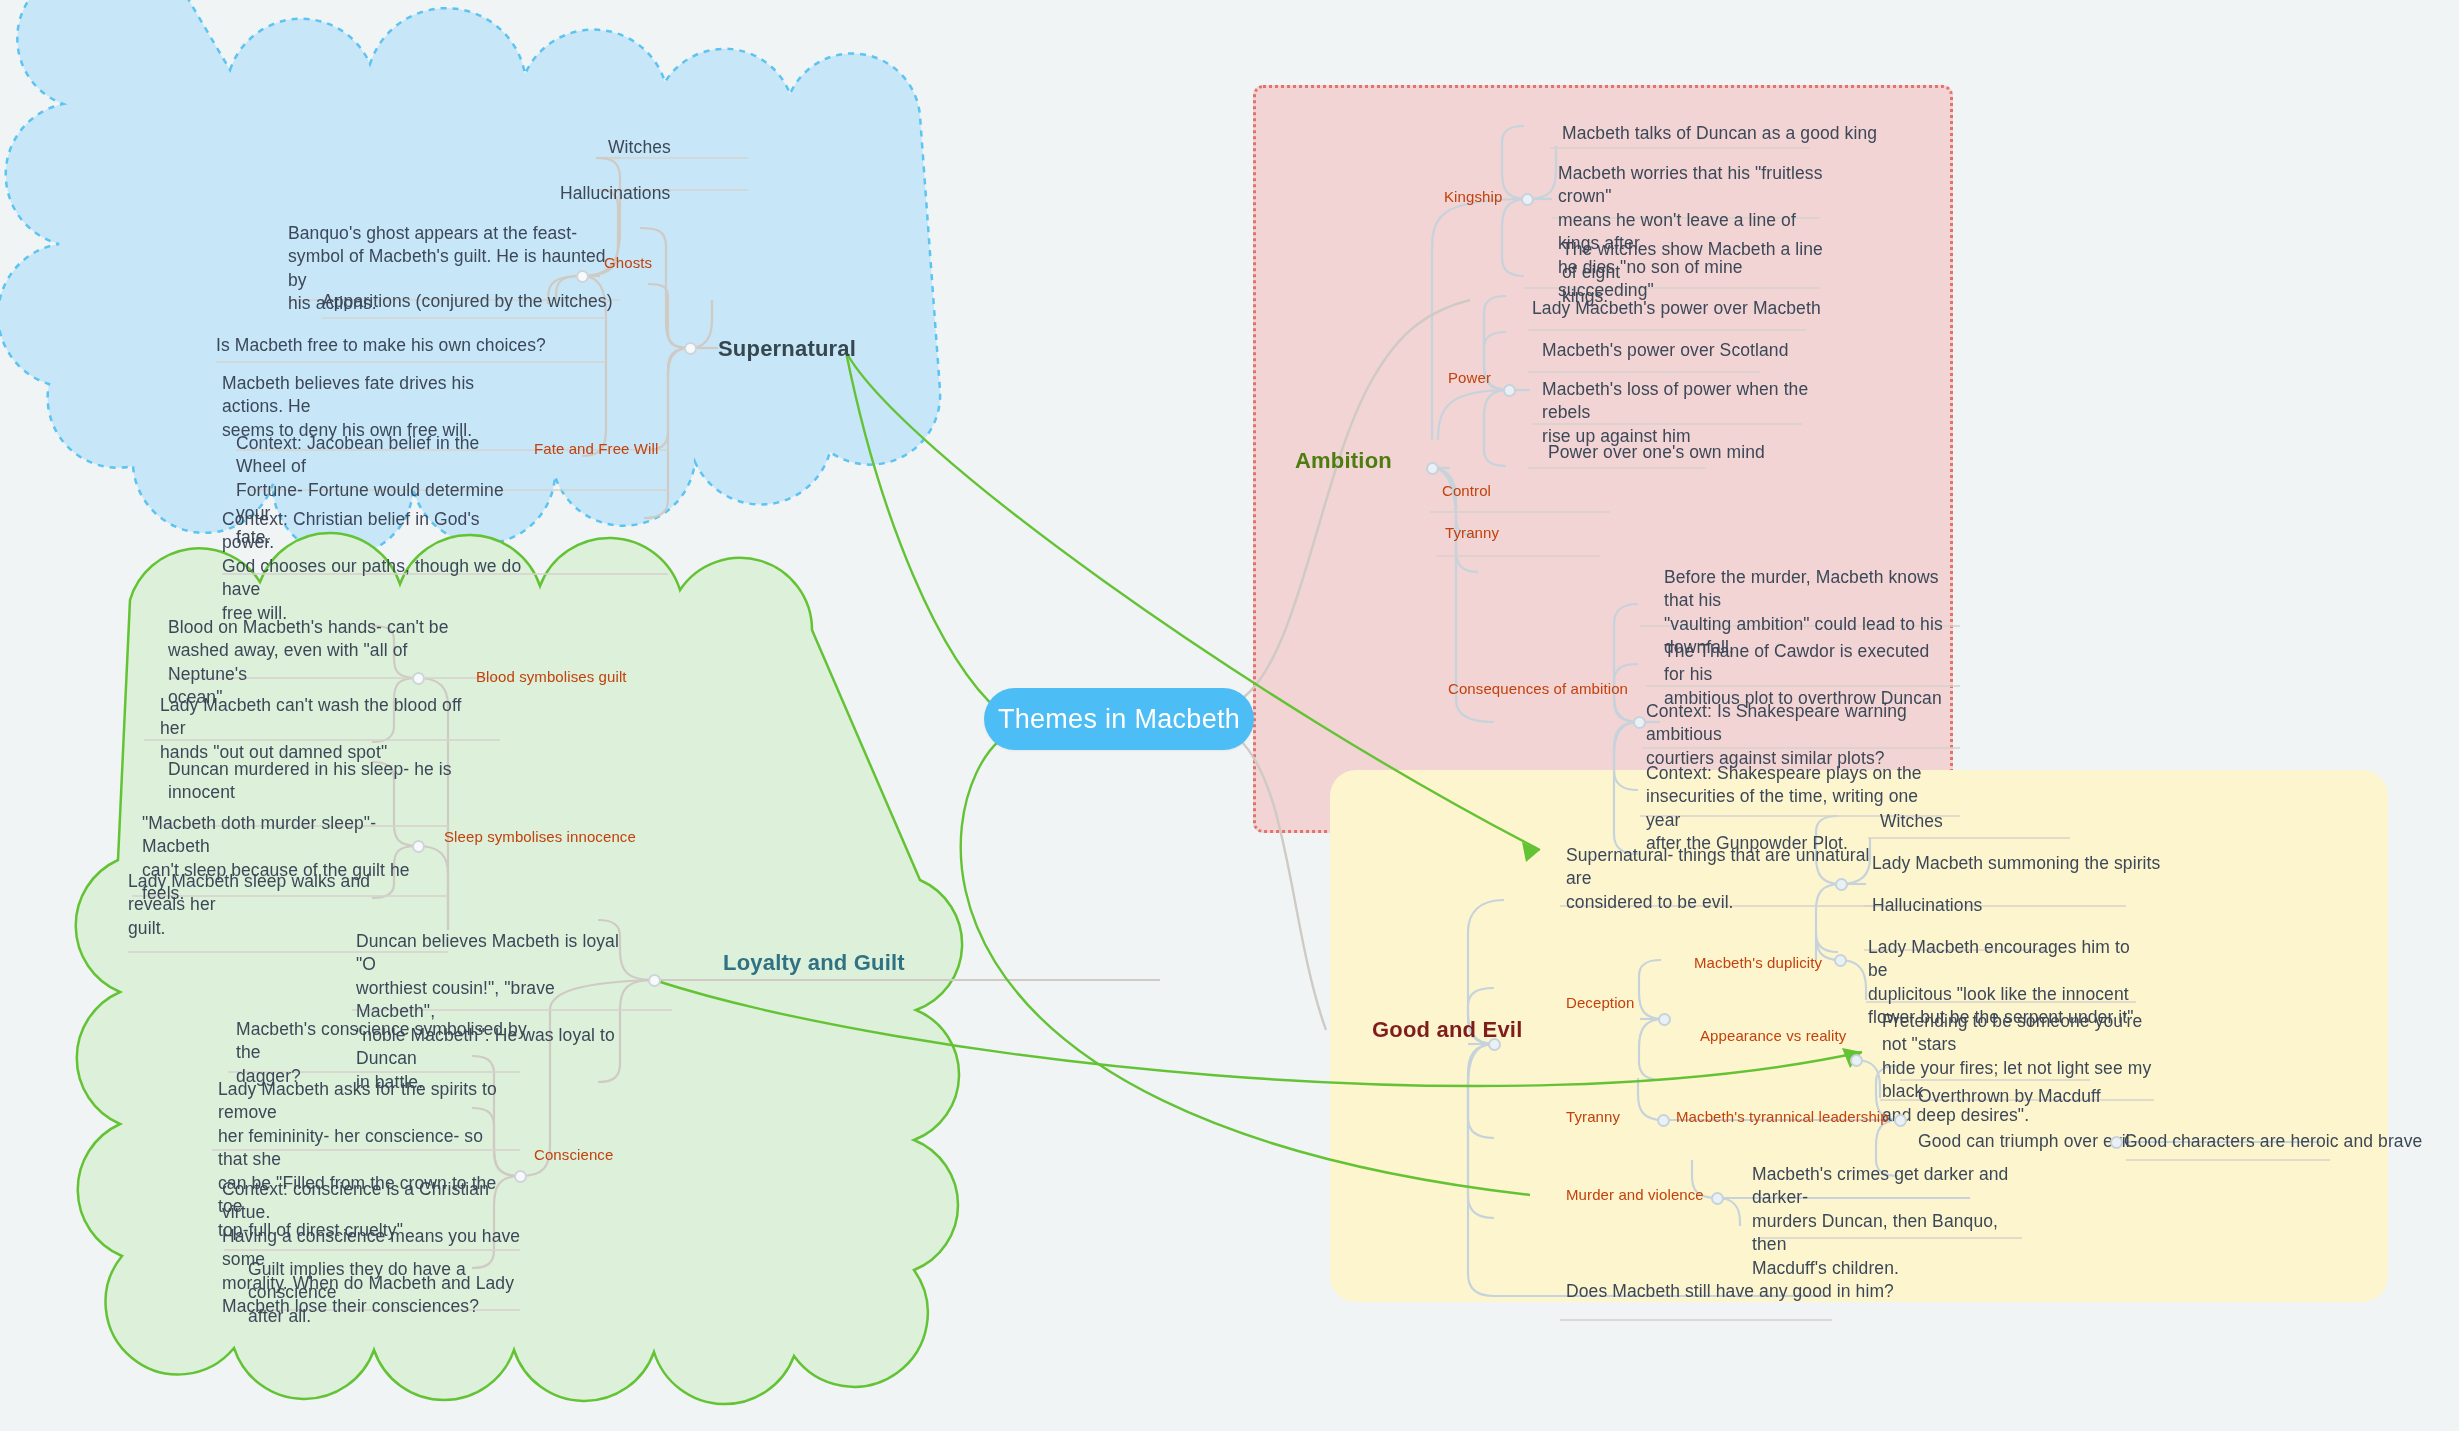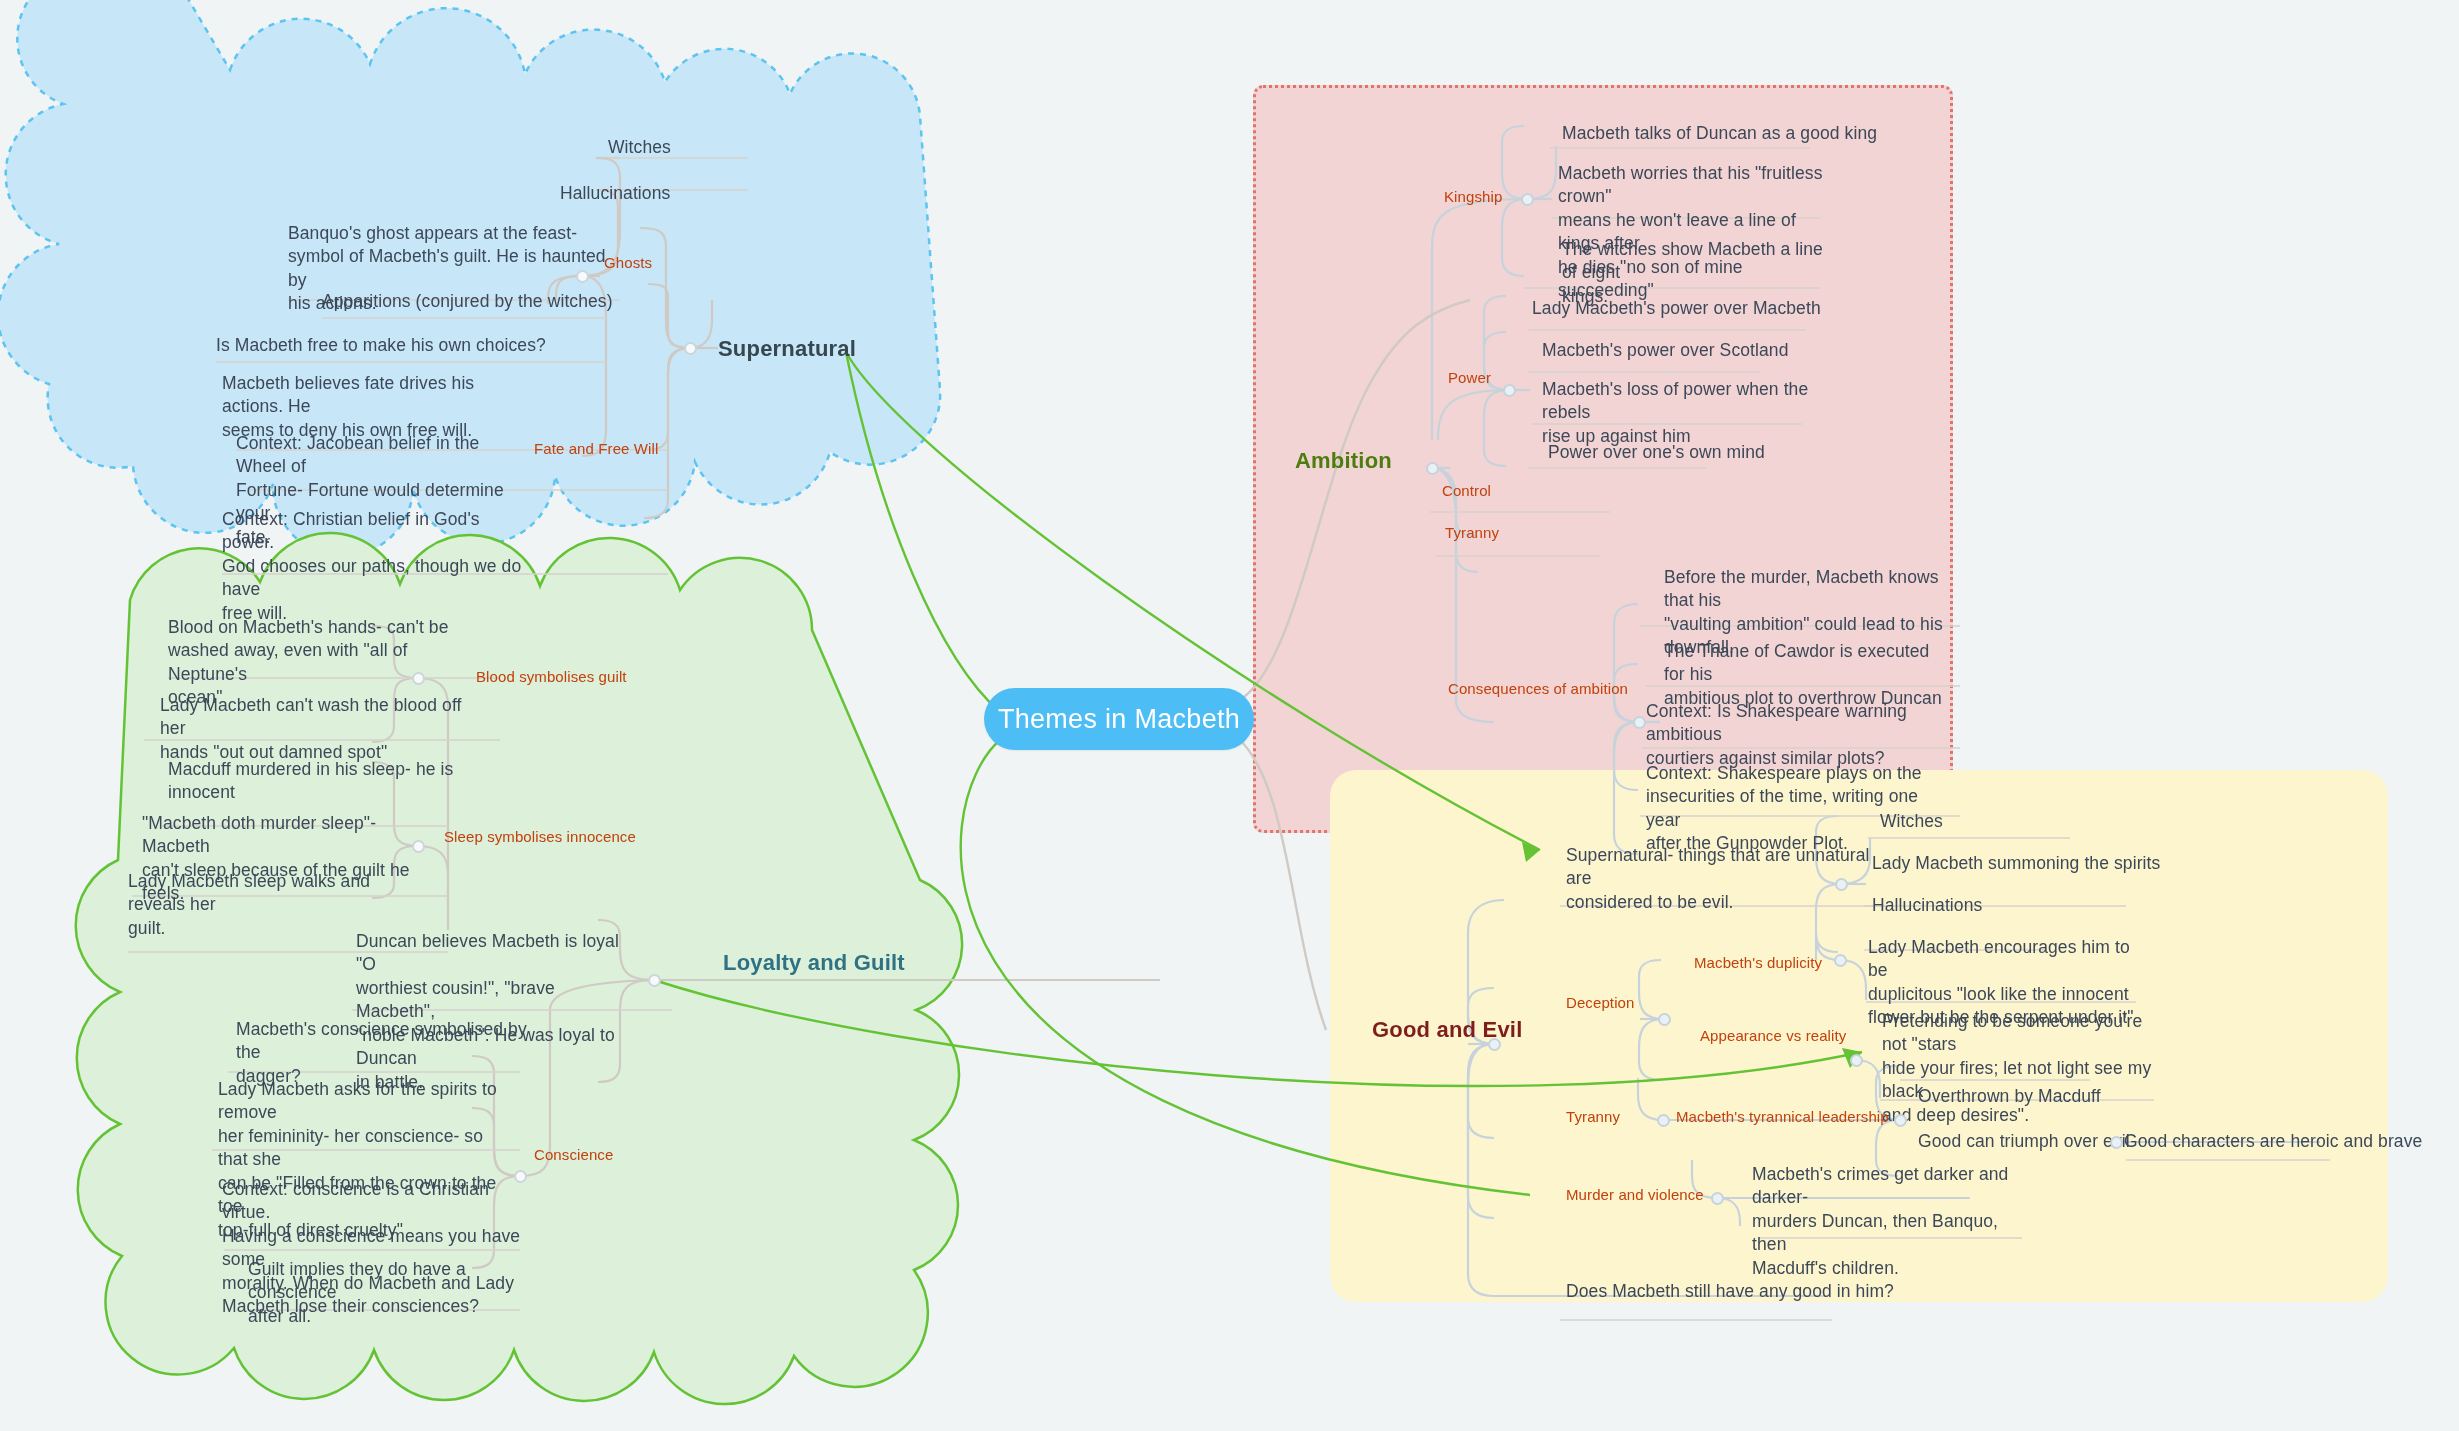--- a/index.html
+++ b/index.html
@@ -314,21 +314,21 @@
 God chooses our paths, though we do have
 free will.</div>
   <div class="sub-label" style="left:534px;top:440px;">Fate and Free Will</div>
 
   <div class="node" style="left:168px;top:616px;width:310px;">Blood on Macbeth's hands- can't be
 washed away, even with "all of Neptune's
 ocean"</div>
   <div class="node" style="left:160px;top:694px;width:310px;">Lady Macbeth can't wash the blood off her
 hands "out out damned spot"</div>
   <div class="sub-label" style="left:476px;top:668px;">Blood symbolises guilt</div>
-  <div class="node" style="left:168px;top:758px;width:290px;">Macduff murdered in his sleep- he is
+  <div class="node" style="left:168px;top:758px;width:290px;">Duncan murdered in his sleep- he is
 innocent</div>
   <div class="node" style="left:142px;top:812px;width:300px;">"Macbeth doth murder sleep"- Macbeth
 can't sleep because of the guilt he feels.</div>
   <div class="node" style="left:128px;top:870px;width:300px;">Lady Macbeth sleep walks and reveals her
 guilt.</div>
   <div class="sub-label" style="left:444px;top:828px;">Sleep symbolises innocence</div>
   <div class="node" style="left:356px;top:930px;width:280px;">Duncan believes Macbeth is loyal "O
 worthiest cousin!", "brave Macbeth",
 "noble Macbeth". He was loyal to Duncan
 in battle.</div>

